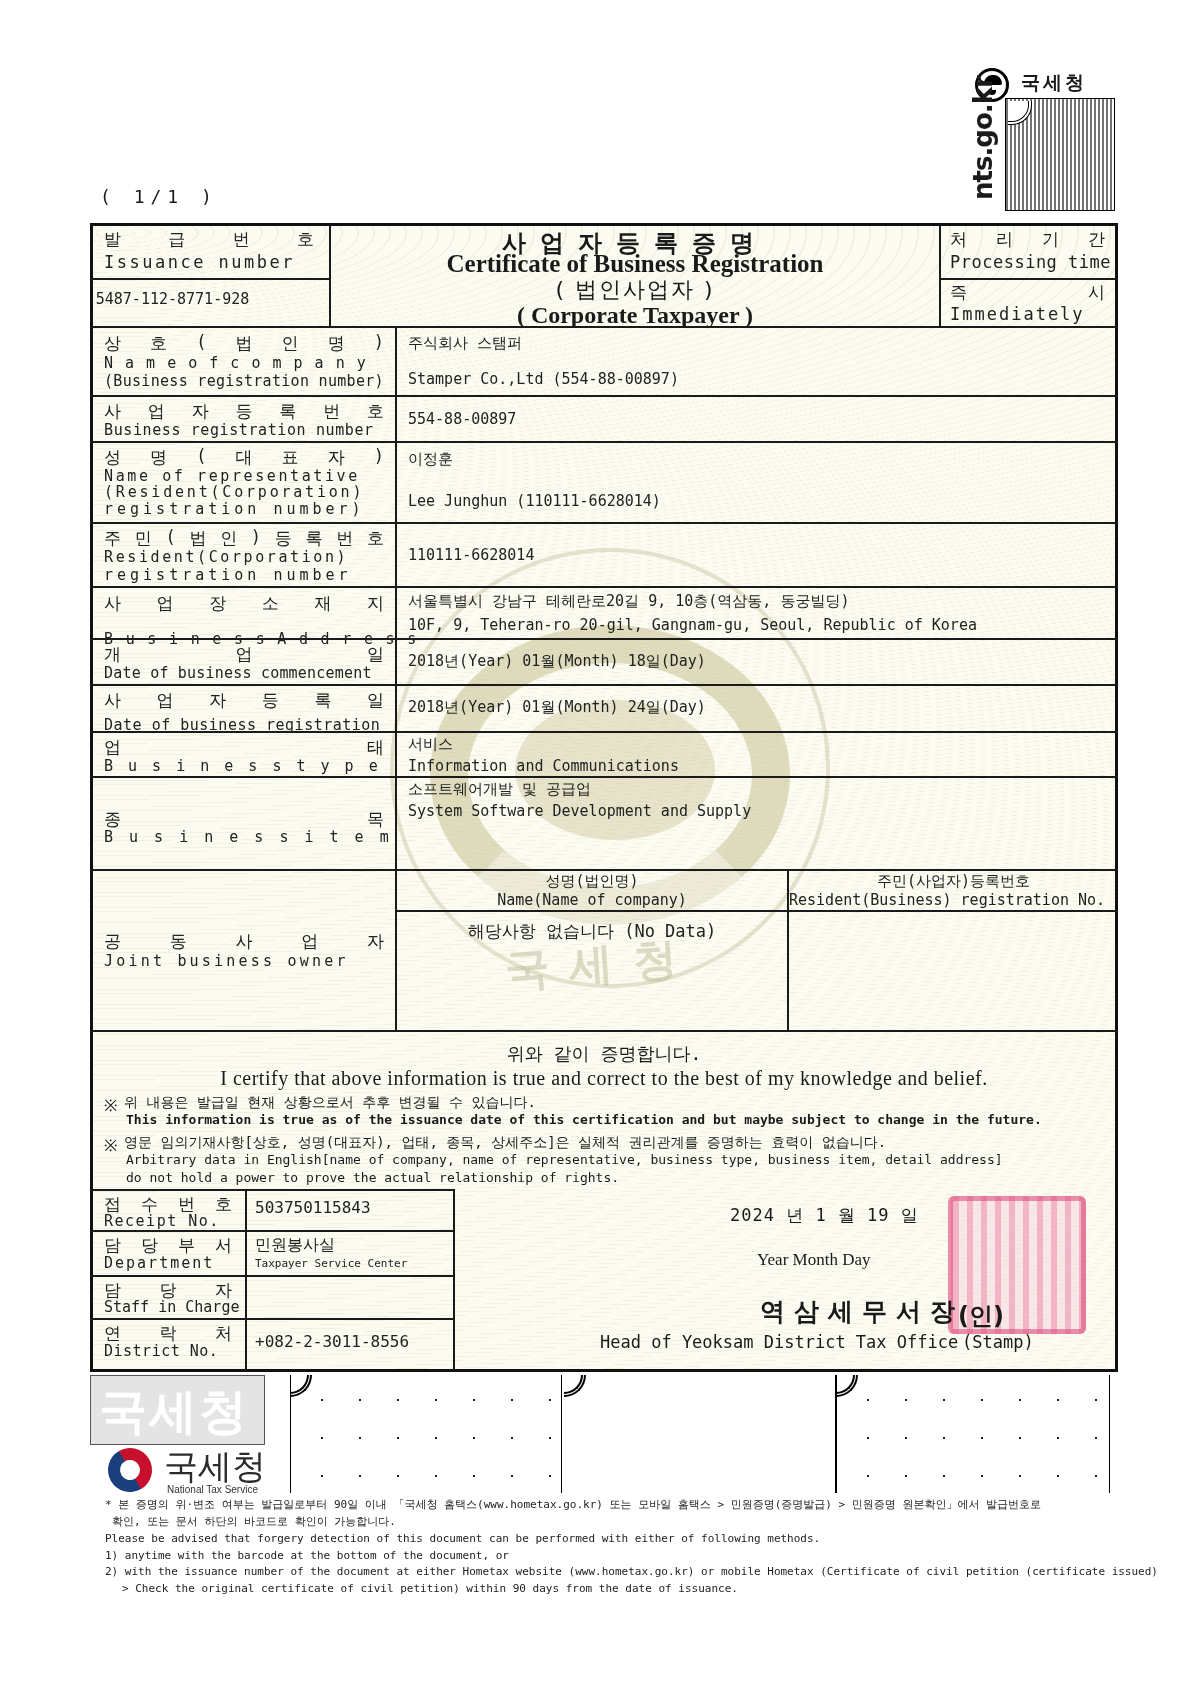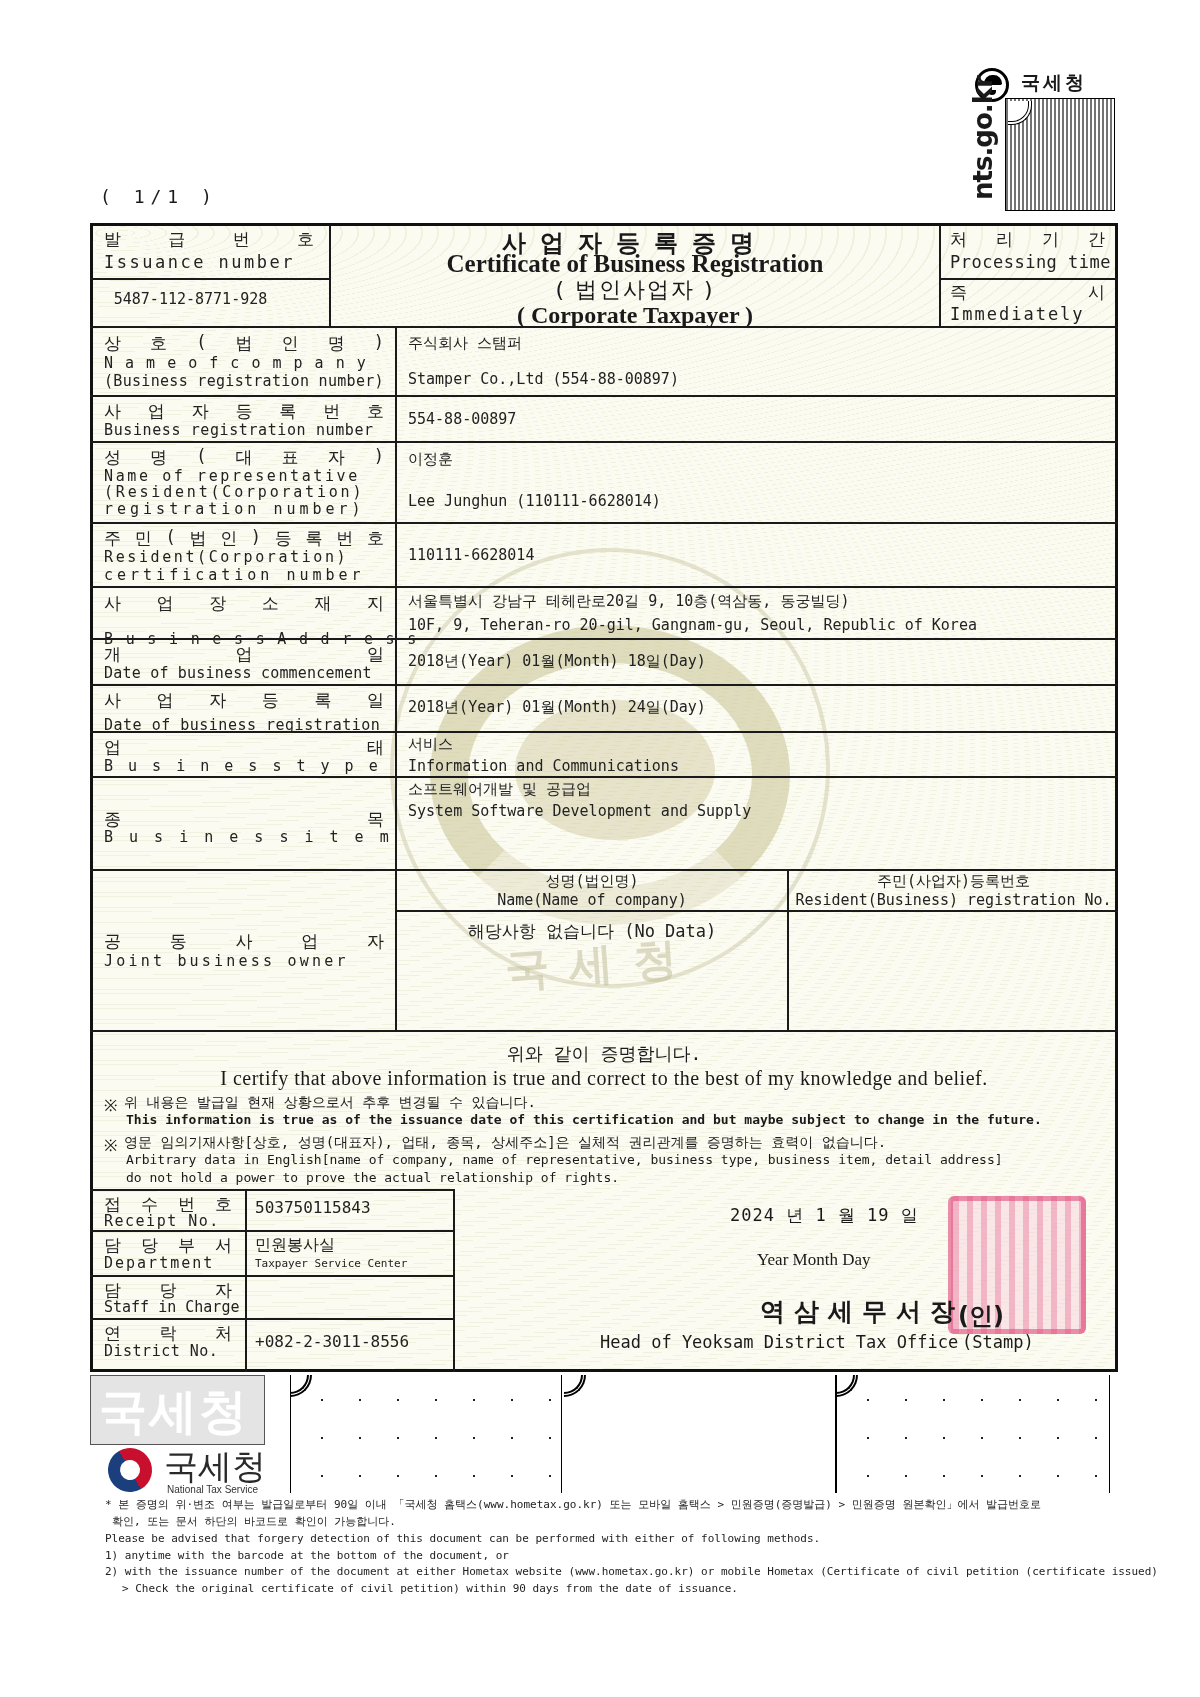--- a/index.html
+++ b/index.html
@@ -119,21 +119,21 @@
 <div class="line-v" style="left:245px;top:1189px;height:183px;"></div>
 <div class="line-v" style="left:453px;top:1189px;height:183px;"></div>
 
 <div class="lbl-ko" style="left:104px;top:228px;width:210px;">
   <span>발</span>
     <span>급</span>
     <span>번</span>
     <span>호</span>
 </div>
 <div class="lbl-en" style="left:104px;top:252px;font-size:17px;letter-spacing:2.5px;">Issuance number</div>
-<div class="val" style="left:92px;top:290px;width:197px;text-align:center;">5487-112-8771-928</div>
+<div class="val" style="left:74px;top:290px;width:197px;text-align:center;">5487-112-8771-928</div>
 
 <div class="title-ko">사업자등록증명</div>
 <div class="title-en">Certificate of Business Registration</div>
 <div class="title-sub-ko">( 법인사업자 )</div>
 <div class="title-sub-en">( Corporate Taxpayer )</div>
 
 <div class="lbl-ko" style="left:950px;top:228px;width:155px;">
   <span>처</span>
     <span>리</span>
     <span>기</span>
@@ -193,21 +193,21 @@
     <span>(</span>
     <span>법</span>
     <span>인</span>
     <span>)</span>
     <span>등</span>
     <span>록</span>
     <span>번</span>
     <span>호</span>
 </div>
 <div class="lbl-en" style="left:104px;top:548px;letter-spacing:2.6px;">Resident(Corporation)</div>
-<div class="lbl-en" style="left:104px;top:566px;letter-spacing:4px;">certification number</div>
+<div class="lbl-en" style="left:104px;top:566px;letter-spacing:4px;">registration number</div>
 <div class="val" style="left:408px;top:546px;">110111-6628014</div>
 
 <div class="lbl-ko" style="left:104px;top:592px;width:280px;">
   <span>사</span>
     <span>업</span>
     <span>장</span>
     <span>소</span>
     <span>재</span>
     <span>지</span>
 </div>
@@ -254,21 +254,21 @@
   <span>공</span>
     <span>동</span>
     <span>사</span>
     <span>업</span>
     <span>자</span>
 </div>
 <div class="lbl-en" style="left:104px;top:952px;letter-spacing:3.2px;">Joint business owner</div>
 <div class="val" style="left:397px;top:872px;width:390px;text-align:center;">성명(법인명)</div>
 <div class="val" style="left:397px;top:891px;width:390px;text-align:center;">Name(Name of company)</div>
 <div class="val" style="left:789px;top:872px;width:329px;text-align:center;">주민(사업자)등록번호</div>
-<div class="val" style="left:789px;top:891px;width:329px;text-align:center;">Resident(Business) registration No.</div>
+<div class="val" style="left:789px;top:891px;width:329px;text-align:left;">Resident(Business) registration No.</div>
 <div class="val" style="left:397px;top:920px;width:390px;text-align:center;font-size:17px;">해당사항 없습니다 (No Data)</div>
 
 <div class="cert-ko">위와 같이 증명합니다.</div>
 <div class="cert-en">I certify that above information is true and correct to the best of my knowledge and belief.</div>
 <div class="note-mark" style="left:104px;top:1094px;">※</div>
 <div class="note" style="left:124px;top:1094px;font-size:14px;">위 내용은 발급일 현재 상황으로서 추후 변경될 수 있습니다.</div>
 <div class="note" style="left:126px;top:1112px;font-weight:bold;">This information is true as of the issuance date of this certification and but maybe subject to change in the future.</div>
 <div class="note-mark" style="left:104px;top:1134px;">※</div>
 <div class="note" style="left:124px;top:1134px;font-size:14px;">영문 임의기재사항[상호, 성명(대표자), 업태, 종목, 상세주소]은 실체적 권리관계를 증명하는 효력이 없습니다.</div>
 <div class="note" style="left:126px;top:1152px;">Arbitrary data in English[name of company, name of representative, business type, business item, detail address]</div>

